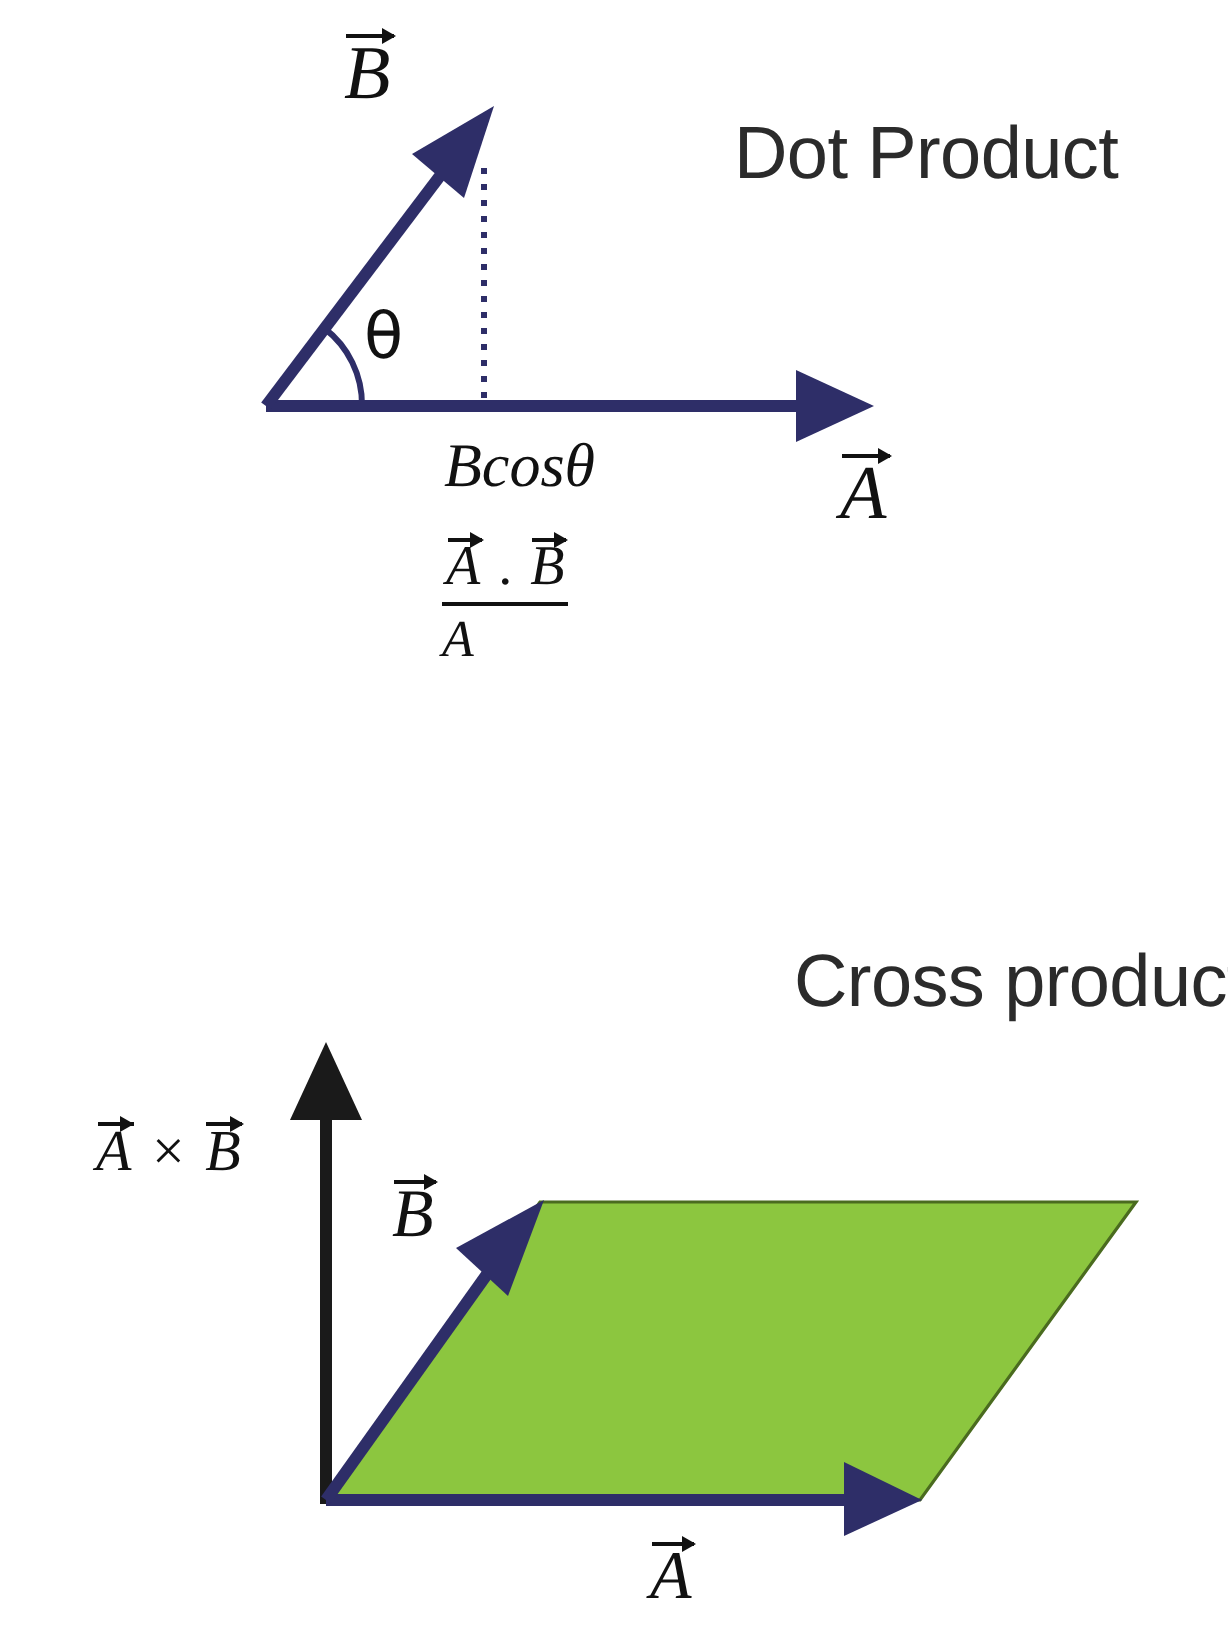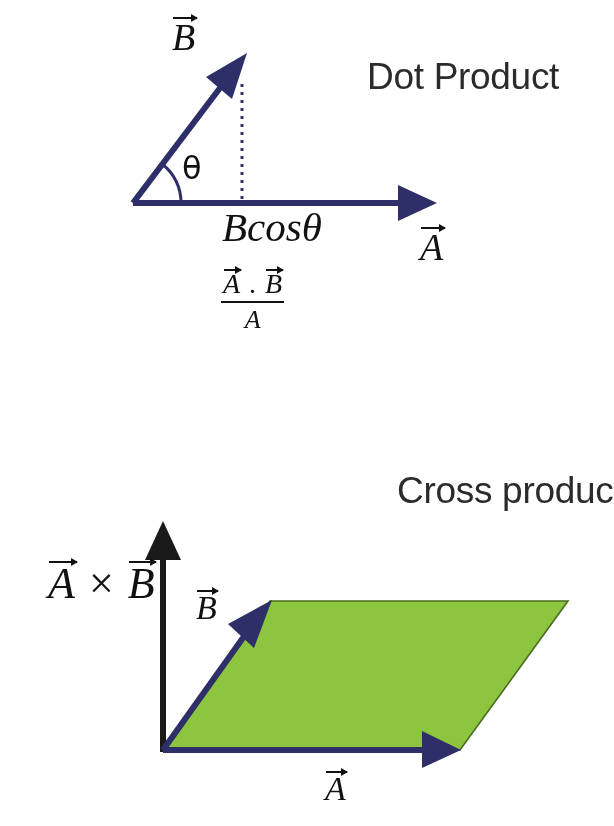--- a/index.html
+++ b/index.html
@@ -63,28 +63,27 @@
     border-top: 4px solid transparent;
     border-bottom: 4px solid transparent;
     border-left: 7px solid #111111;
   }
 
   
   #lbl-B-top  { left: 172px; top: 16px;  font-size: 38px; }
   #lbl-A-top  { left: 420px; top: 226px; font-size: 38px; }
   #lbl-theta  { left: 182px; top: 152px; font-size: 32px; font-style: normal;
                 font-family: "DejaVu Sans", sans-serif; }
-  #lbl-bcos   { left: 222px; top: 207px; font-size: 41px; text-align: center; }
+  #lbl-bcos   { left: 222px; top: 217px; font-size: 31px; text-align: center; }
 
   
   #frac-dot {
     position: absolute;
     left: 221px;
     top: 268px;
-    text-align: center;
     font-family: "Liberation Serif", serif;
     font-style: italic;
     color: #111111;
     line-height: 1;
   }
   #frac-dot .num {
     font-size: 28px;
     padding: 0 2px 3px 2px;
     white-space: nowrap;
   }
@@ -93,21 +92,21 @@
     background: #111111;
     width: 100%;
   }
   #frac-dot .den {
     font-size: 26px;
     padding-top: 4px;
   }
   #frac-dot .dotop { font-style: normal; padding: 0 2px; }
 
   
-  #lbl-axb    { left: 48px;  top: 560px; font-size: 44px; }
+  #lbl-axb    { left: 48px;  top: 560px; font-size: 29px; }
   #lbl-B-bot  { left: 196px; top: 589px; font-size: 34px; }
   #lbl-A-bot  { left: 325px; top: 770px; font-size: 34px; }
   #lbl-axb .times { font-style: normal; padding: 0 3px; }
 </style>
 </head>
 <body>
 
 <div id="canvas">
 
   <div class="panel-title" id="title-dot">Dot Product</div>

